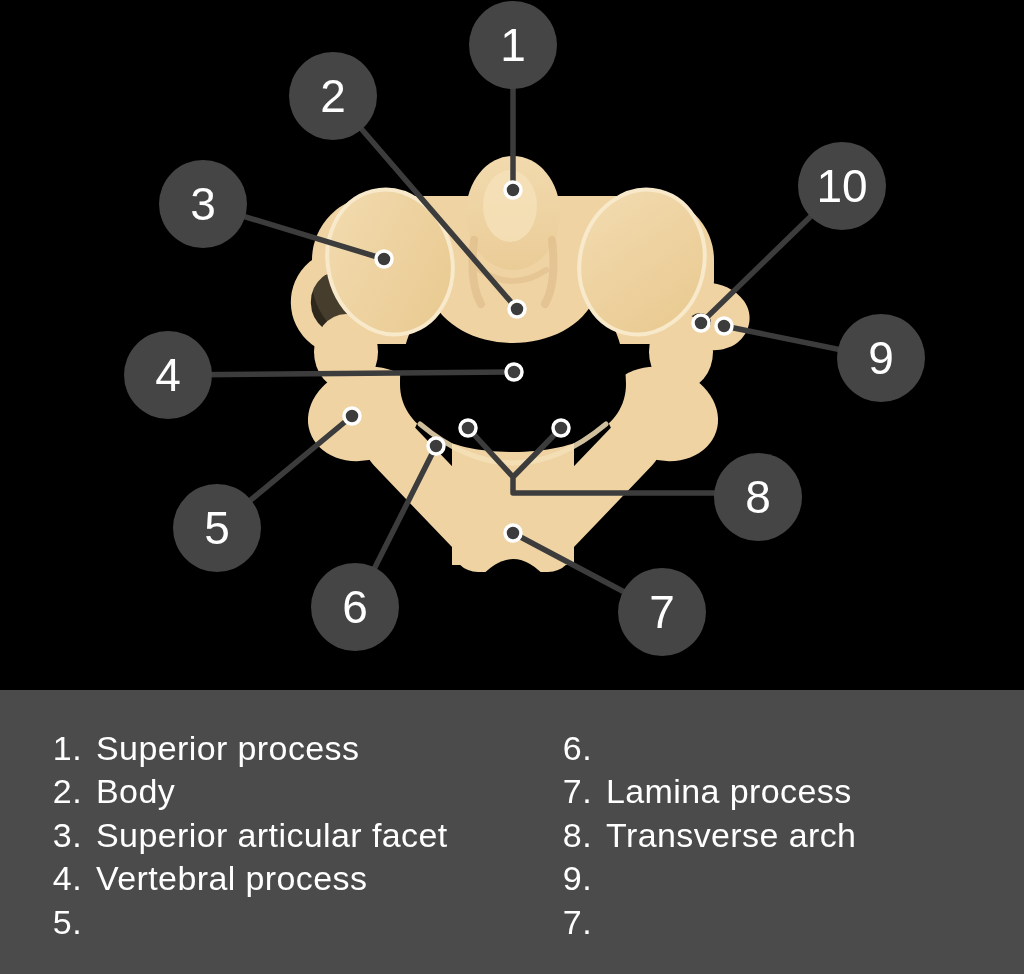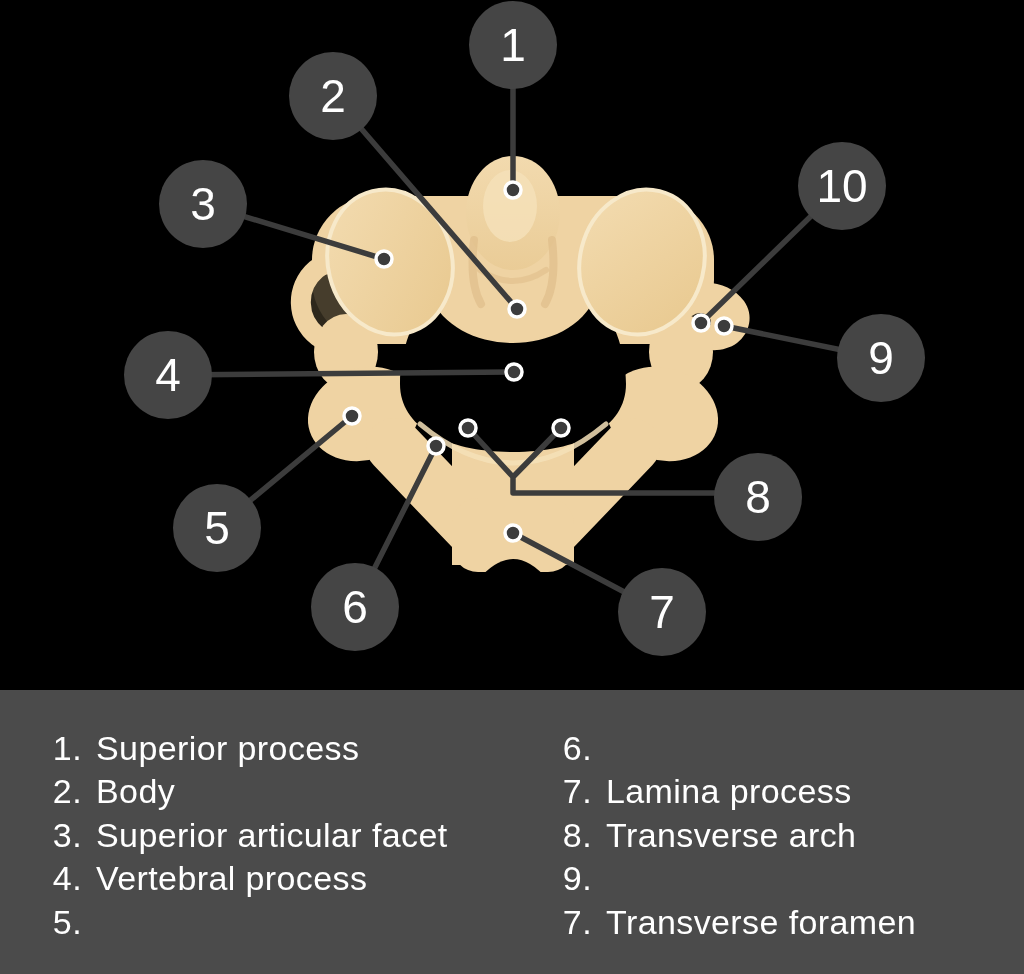--- a/index.html
+++ b/index.html
@@ -180,17 +180,16 @@
       </li>
       <li>
         <span class="num">8.</span>
         <span class="lbl">Transverse arch</span>
       </li>
       <li>
         <span class="num">9.</span>
       </li>
       <li>
         <span class="num">7.</span>
-        <span class="lbl">Transverse foramen</span>
       </li>
     </ul>
   </div>
 </div>
 
 </body></html>

